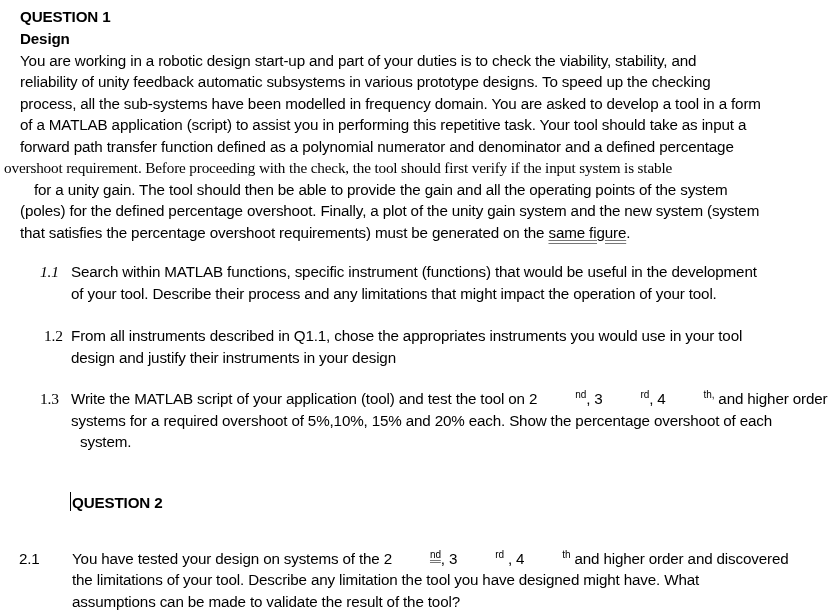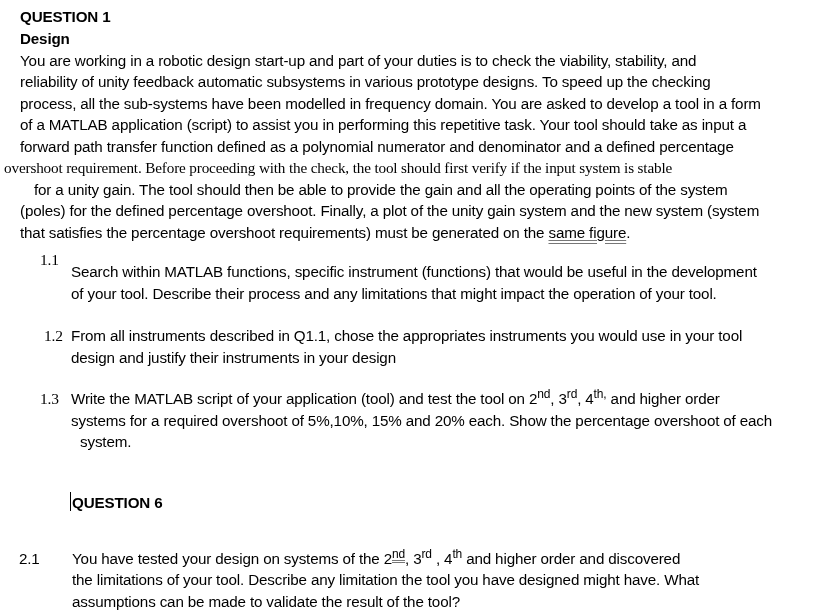--- a/index.html
+++ b/index.html
@@ -8,21 +8,21 @@
     font-family: "Liberation Sans", "DejaVu Sans", sans-serif;
     color: #000000;
     font-size: 15.2px;
     letter-spacing: -0.15px;
   }
   .page { position: absolute; left: 0; top: 0; width: 808px; height: 615px; }
   .line { position: absolute; white-space: nowrap; line-height: 21.5px; }
   .bold { font-weight: bold; }
   .serif-num { font-family: "Liberation Serif", "DejaVu Serif", serif; font-size: 15.5px; }
   .dbl-underline { text-decoration: underline; text-decoration-style: double; text-decoration-color: #777; text-underline-offset: 2px; }
-  sup { font-size: 12px; line-height: 0; vertical-align: 6px; }
+  sup { font-size: 10px; line-height: 0; vertical-align: 6px; margin-left: 38px; }
   .cursor { position: absolute; left: 70px; top: 492px; width: 1px; height: 19px; background: #000; }
 </style>
 </head>
 <body>
 
 <div class="page">
 
   <div class="line bold" style="left:20px; top:6px;">QUESTION 1</div>
   <div class="line bold" style="left:20px; top:28px;">Design</div>
 
@@ -34,42 +34,42 @@
     <div class="line" style="left:20px; top:136px;">forward path transfer function defined as a polynomial numerator and denominator and a defined percentage</div>
     <div class="line" style="left:4px; top:157px;font-family:Liberation Serif, serif;">overshoot requirement. Before proceeding with the check, the tool should first verify if the input system is stable</div>
     <div class="line" style="left:20px; top:179px;margin-left:14px;">for a unity gain. The tool should then be able to provide the gain and all the operating points of the system</div>
     <div class="line" style="left:20px; top:200px;">(poles) for the defined percentage overshoot. Finally, a plot of the unity gain system and the new system (system</div>
     <div class="line" style="left:20px; top:222px;">
       <span>that satisfies the percentage overshoot requirements) must be generated on the </span><span class="dbl-underline">same  figure</span><span>.</span>
     </div>
   </div>
 
   <div>
-    <div class="line serif-num" style="left:40px; top:249px;">1.1</div>
+    <div class="line serif-num" style="left:40px; top:261px;font-style:italic;">1.1</div>
     <div class="line" style="left:71px; top:261px;">Search within MATLAB functions, specific instrument (functions) that would be useful in the development</div>
     <div class="line" style="left:71px; top:283px;">of your tool. Describe their process and any limitations that might impact the operation of your tool.</div>
   </div>
 
   <div>
     <div class="line serif-num" style="left:44px; top:325px;">1.2</div>
     <div class="line" style="left:71px; top:325px;"> From all instruments described in Q1.1, chose the appropriates instruments you would use in your tool</div>
     <div class="line" style="left:71px; top:347px;">design and justify their instruments in your design</div>
   </div>
 
   <div>
     <div class="line serif-num" style="left:40px; top:388px;">1.3</div>
     <div class="line" style="left:71px; top:388px;">
       <span>Write the MATLAB script of your application (tool) and test the tool on 2</span><sup>nd</sup><span>, 3</span><sup>rd</sup><span>, 4</span><sup>th,</sup><span> and higher order</span>
     </div>
     <div class="line" style="left:71px; top:410px;">systems for a required overshoot of 5%,10%, 15% and 20% each. Show the percentage overshoot of each</div>
     <div class="line" style="left:80px; top:431px;">system.</div>
   </div>
 
   <div class="cursor"></div>
-  <div class="line bold" style="left:72px; top:492px;">QUESTION 6</div>
+  <div class="line bold" style="left:72px; top:492px;">QUESTION 2</div>
 
   <div>
     <div class="line" style="left:19px; top:548px;">2.1</div>
     <div class="line" style="left:72px; top:548px;">
       <span>You have tested your design on systems of the 2</span><sup class="dbl-underline">nd</sup><span>, 3</span><sup>rd</sup><span> , 4</span><sup>th</sup><span> and higher order and discovered</span>
     </div>
     <div class="line" style="left:72px; top:569px;">the  limitations of your tool. Describe any limitation the tool you have designed might have. What</div>
     <div class="line" style="left:72px; top:591px;">assumptions can be made to validate the result of the tool?</div>
   </div>
 

